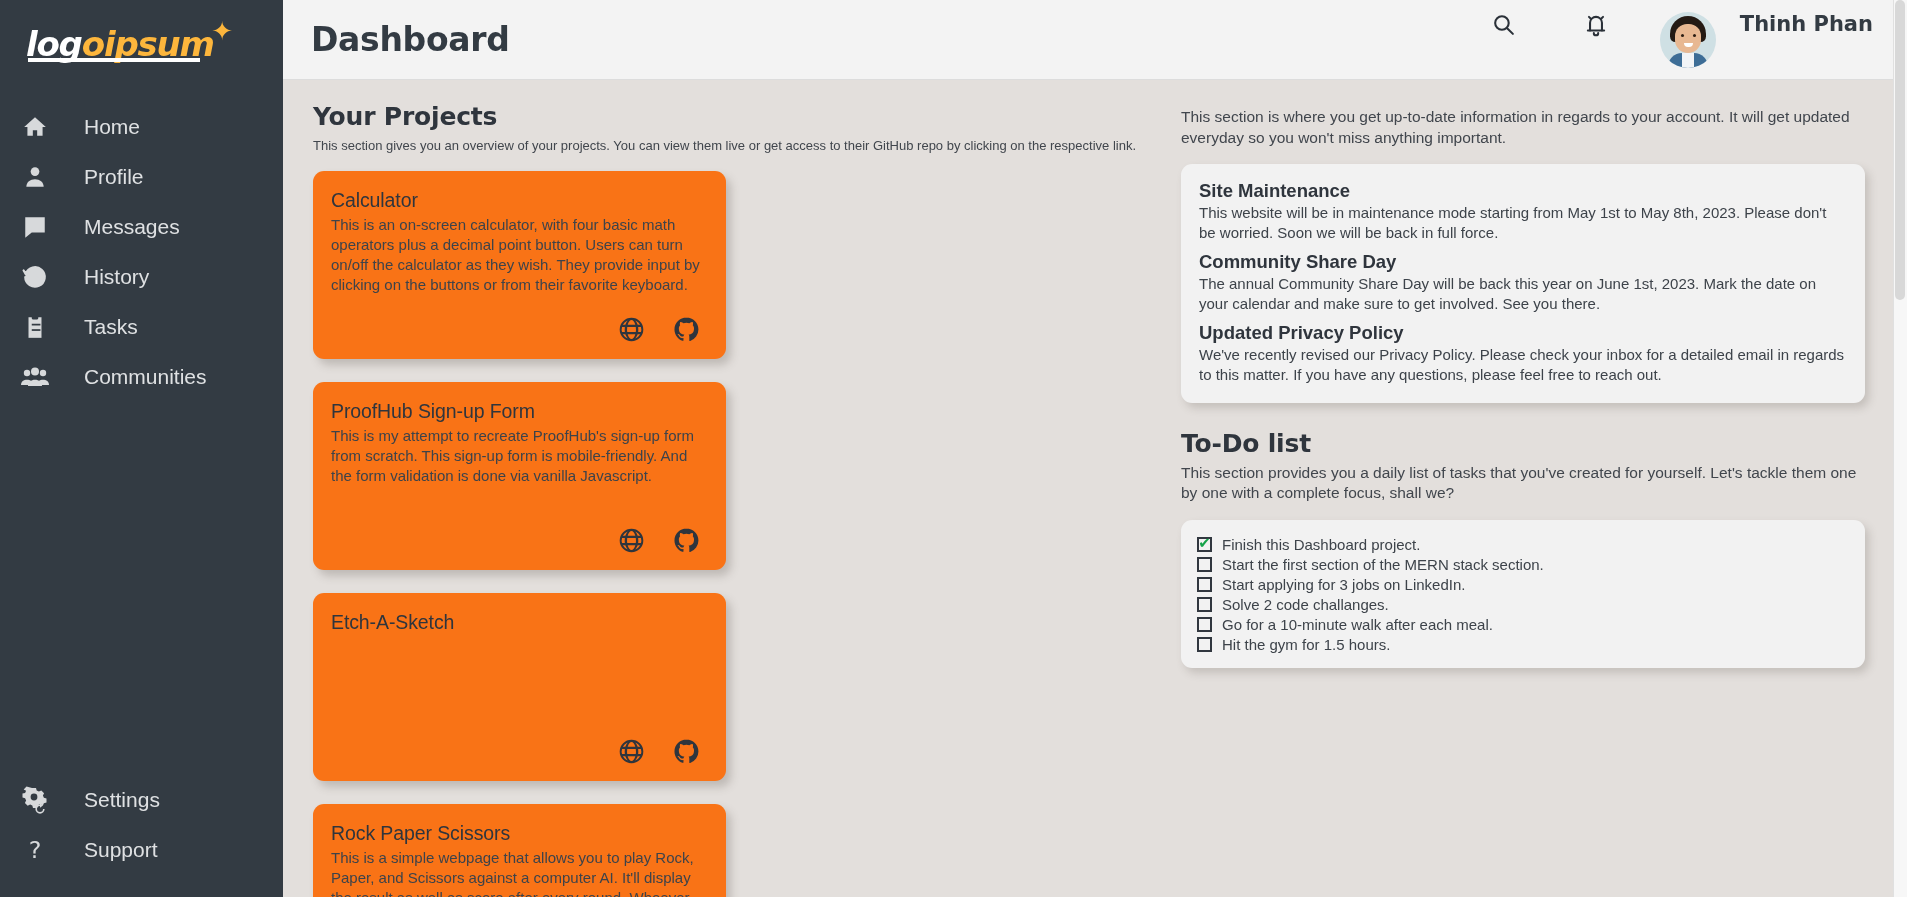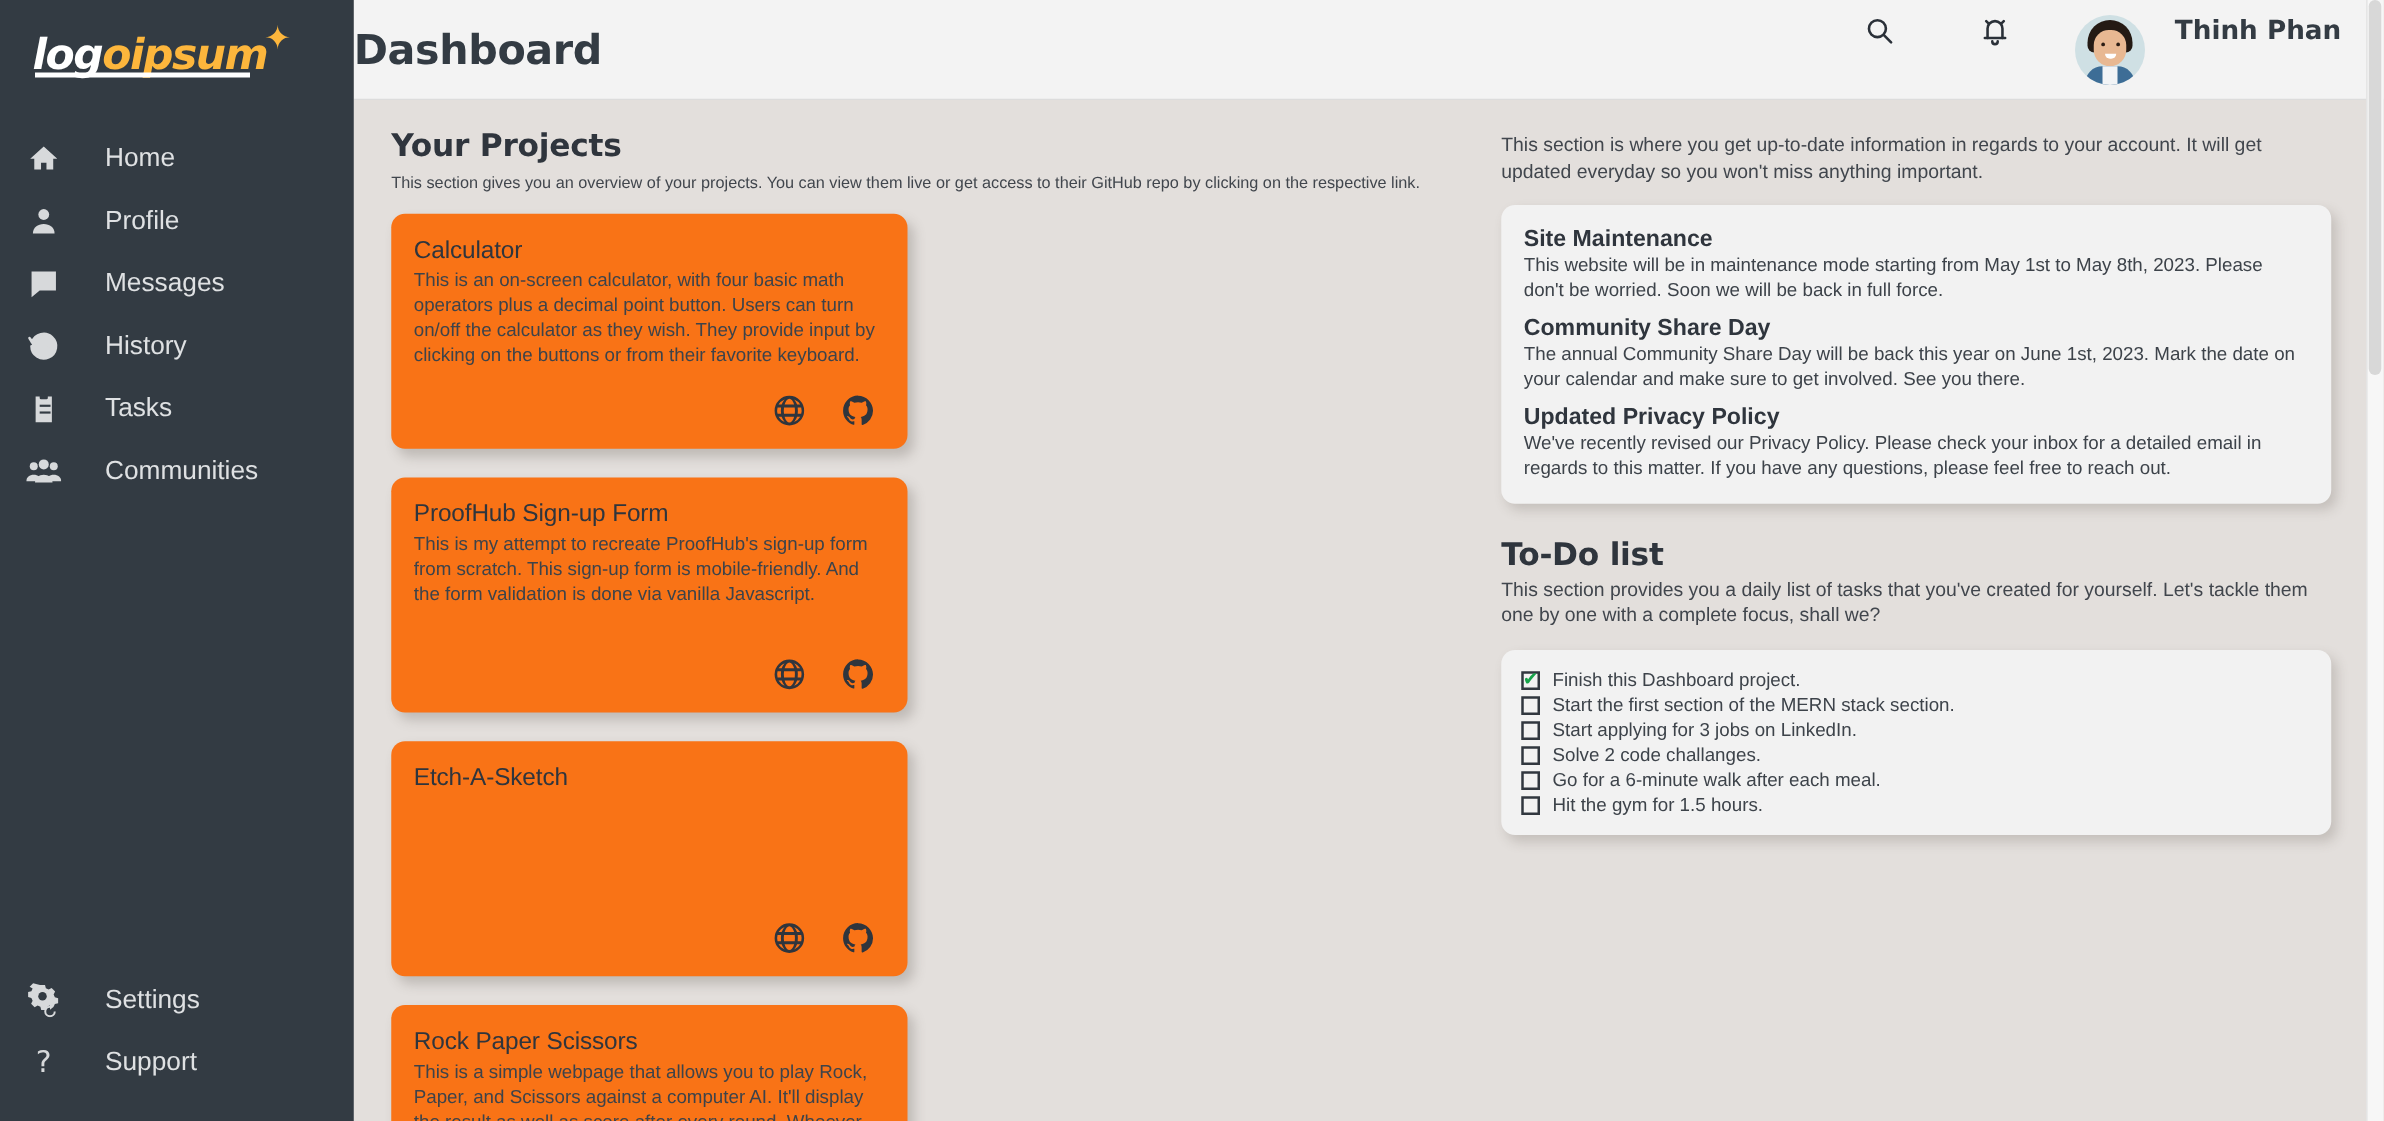--- a/index.html
+++ b/index.html
@@ -43,21 +43,21 @@
     color: #dfe1e3; font-size: 21px; cursor: pointer;
   }
   .nav-ico { width: 38px; min-width: 38px; display: flex; justify-content: center; align-items: center; }
   .nav-ico svg { fill: #d7d9db; }
   .nav-bottom { margin-top: auto; padding-bottom: 22px; }
 
   
   .main { flex: 1; height: 897px; display: flex; flex-direction: column; overflow: hidden; }
   .topbar {
     height: 80px; min-height: 80px; background: #f3f3f3;
-    display: flex; align-items: center; padding: 0 34px 0 0;
+    display: flex; align-items: center; padding: 0 34px 0 28px;
     border-bottom: 1px solid #dcdcdc;
     position: relative; z-index: 10;
   }
   .page-title {
     font-family: "DejaVu Sans", sans-serif;
     font-size: 33px; font-weight: bold; color: #333b43; letter-spacing: -0.3px;
   }
   .topbar-right { margin-left: auto; display: flex; align-items: flex-start; gap: 0; }
   .tb-icon { width: 92px; display: flex; justify-content: center; align-items: center; cursor: pointer; }
   .tb-icon svg { stroke: #2a3038; fill: none; }
@@ -70,21 +70,21 @@
   .av-face { position:absolute; left:15px; top:12px; width:26px; height:29px; background:#e8b892; border-radius:13px 13px 14px 14px; }
   .av-eye { position:absolute; width:3px; height:3px; background:#2b1d14; border-radius:50%; top:22px; }
   .av-eye.l { left:21px; } .av-eye.r { left:33px; }
   .av-mouth { position:absolute; left:24px; top:31px; width:9px; height:4px; background:#fff; border-radius:0 0 5px 5px; }
   .av-body { position:absolute; left:8px; top:41px; width:40px; height:20px; background:#3d6d96; border-radius:14px 14px 0 0; }
   .av-shirt { position:absolute; left:22px; top:41px; width:12px; height:18px; background:#f2f4f6; }
   .user-name { font-family:"DejaVu Sans", sans-serif; font-size:21px; font-weight:bold; color:#333b43; }
 
   .content {
     flex: 1; display: flex; overflow: hidden;
-    padding: 22px 42px 0 30px; gap: 40px;
+    padding: 22px 42px 0 30px; gap: 20px;
   }
 
   
   .left-col { width: 848px; min-width: 848px; }
   .sec-title {
     font-family: "DejaVu Sans", sans-serif;
     font-size: 25px; font-weight: bold; color: #2f353d; letter-spacing: -0.2px;
   }
   .sec-sub {
     font-family: "Liberation Sans", sans-serif;
@@ -375,21 +375,21 @@
             <div class="todo-row">
               <span class="cbx"></span>
               <span class="todo-label">Start applying for 3 jobs on LinkedIn.</span>
             </div>
             <div class="todo-row">
               <span class="cbx"></span>
               <span class="todo-label">Solve 2 code challanges.</span>
             </div>
             <div class="todo-row">
               <span class="cbx"></span>
-              <span class="todo-label">Go for a 6-minute walk after each meal.</span>
+              <span class="todo-label">Go for a 10-minute walk after each meal.</span>
             </div>
             <div class="todo-row">
               <span class="cbx"></span>
               <span class="todo-label">Hit the gym for 1.5 hours.</span>
             </div>
           </div>
         </div>
 
       </section>
     </div>

